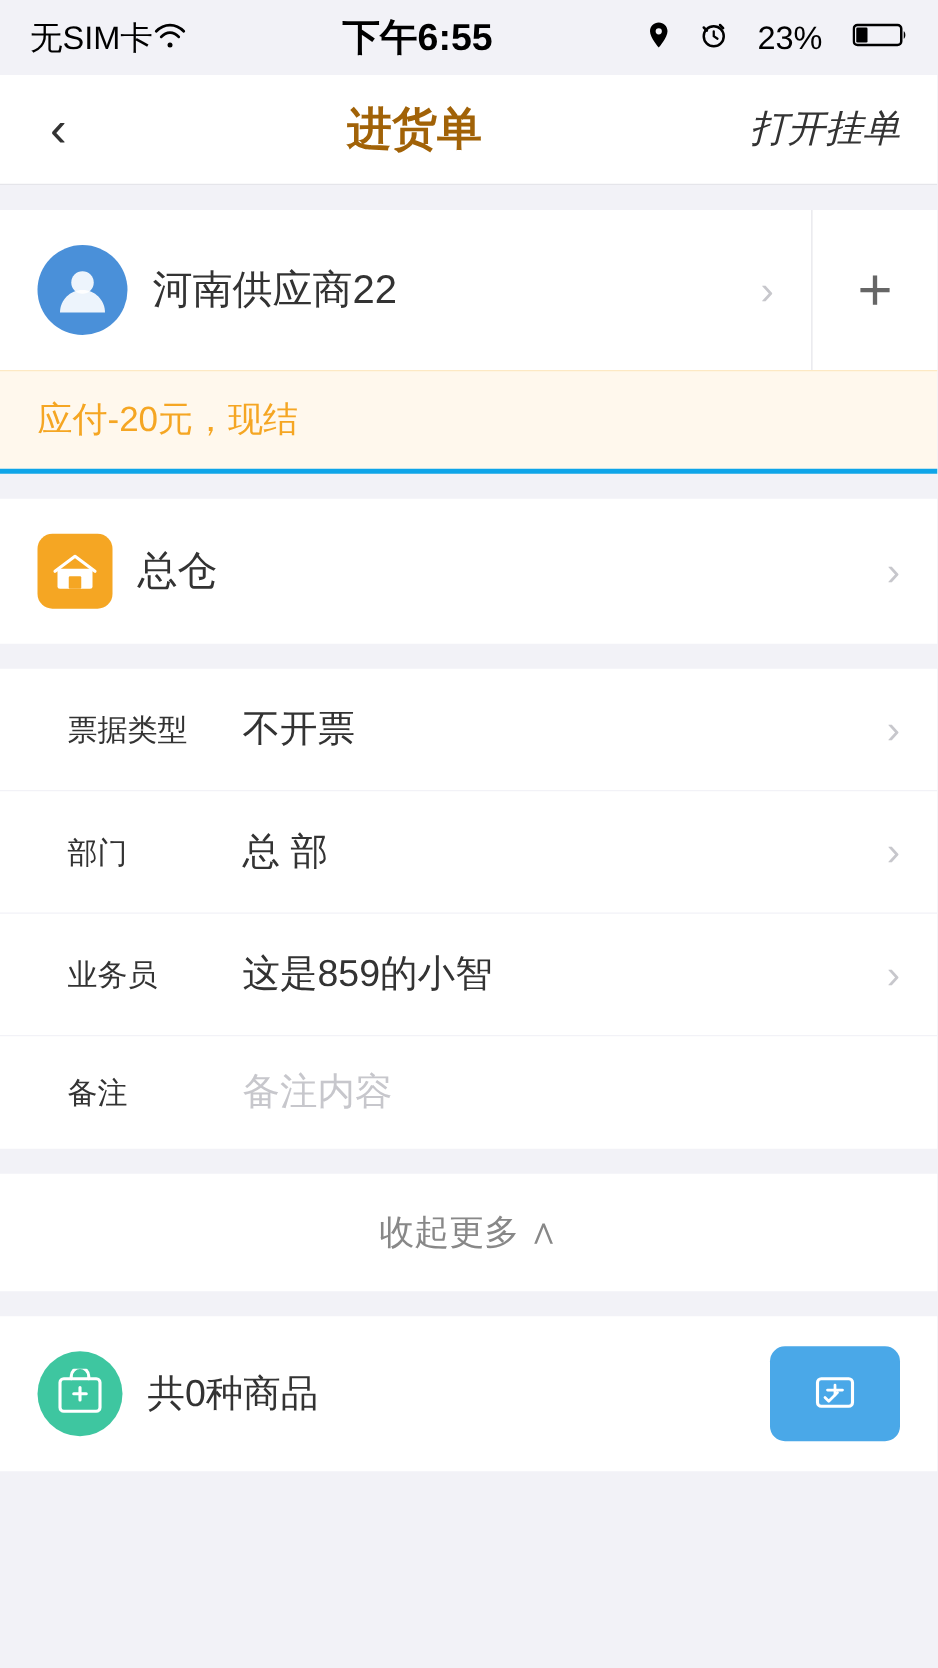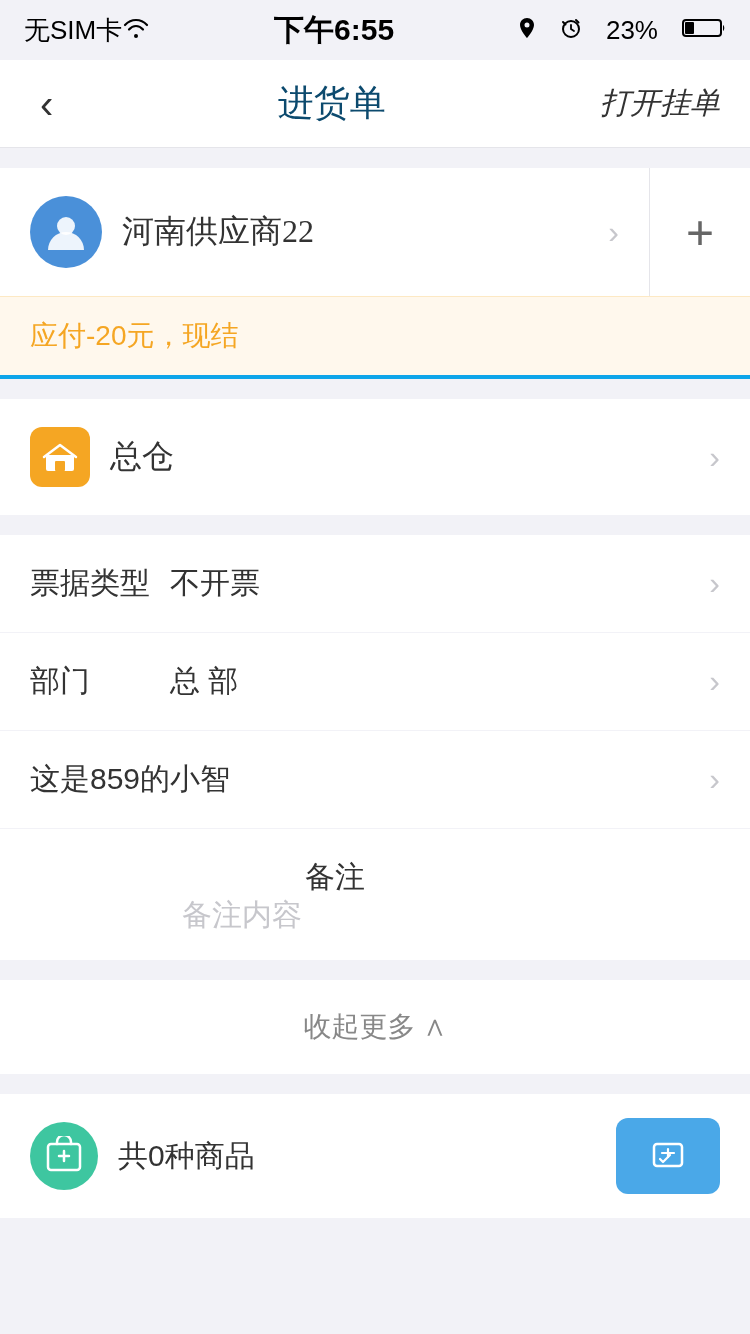--- a/index.html
+++ b/index.html
@@ -53,22 +53,22 @@
     }
     .nav-back {
       font-size: 40px;
       color: #333;
       cursor: pointer;
       line-height: 1;
       padding: 10px;
     }
     .nav-title {
       font-size: 36px;
-      font-weight: 400;
-      color: #0c4a6e;
+      font-weight: 700;
+      color: #a16207;
     }
     .nav-action {
       font-size: 30px;
       color: #333;
       cursor: pointer;
       font-style: italic;
     }
 
     
     .content {
@@ -109,21 +109,20 @@
       flex-shrink: 0;
     }
     .supplier-avatar svg {
       width: 44px;
       height: 44px;
     }
     .supplier-name {
       font-size: 32px;
       color: #333;
       flex: 1;
-      font-family: Liberation Serif, serif;
     }
     .chevron {
       color: #c7c7cc;
       font-size: 32px;
       margin-left: 10px;
     }
     .supplier-add {
       width: 100px;
       display: flex;
       align-items: center;
@@ -179,27 +178,27 @@
       margin-bottom: 20px;
     }
     .form-row {
       display: flex;
       align-items: center;
       padding: 28px 30px;
       border-bottom: 1px solid #f2f2f7;
     }
     .form-row:last-child {
       border-bottom: none;
-      flex-direction: column;
     }
     .form-label {
-      font-size: 30px;
+      font-size: 24px;
       color: #333;
       width: 140px;
       flex-shrink: 0;
+      margin-left: 24px;
     }
     .form-value {
       flex: 1;
       font-size: 30px;
       color: #333;
     }
     .form-input {
       flex: 1;
       font-size: 30px;
       color: #333;
@@ -356,20 +355,21 @@
       <span class="chevron">›</span>
     </div>
 
     <div class="form-row">
       <span class="form-label">部门</span>
       <span class="form-value">总 部</span>
       <span class="chevron">›</span>
     </div>
 
     <div class="form-row">
+      <span class="form-label">业务员</span>
       <span class="form-value">这是859的小智</span>
       <span class="chevron">›</span>
     </div>
 
     <div class="form-row">
       <span class="form-label">备注</span>
       <input class="form-input" type="text" placeholder="备注内容" style="">
     </div>
   </div>
 

